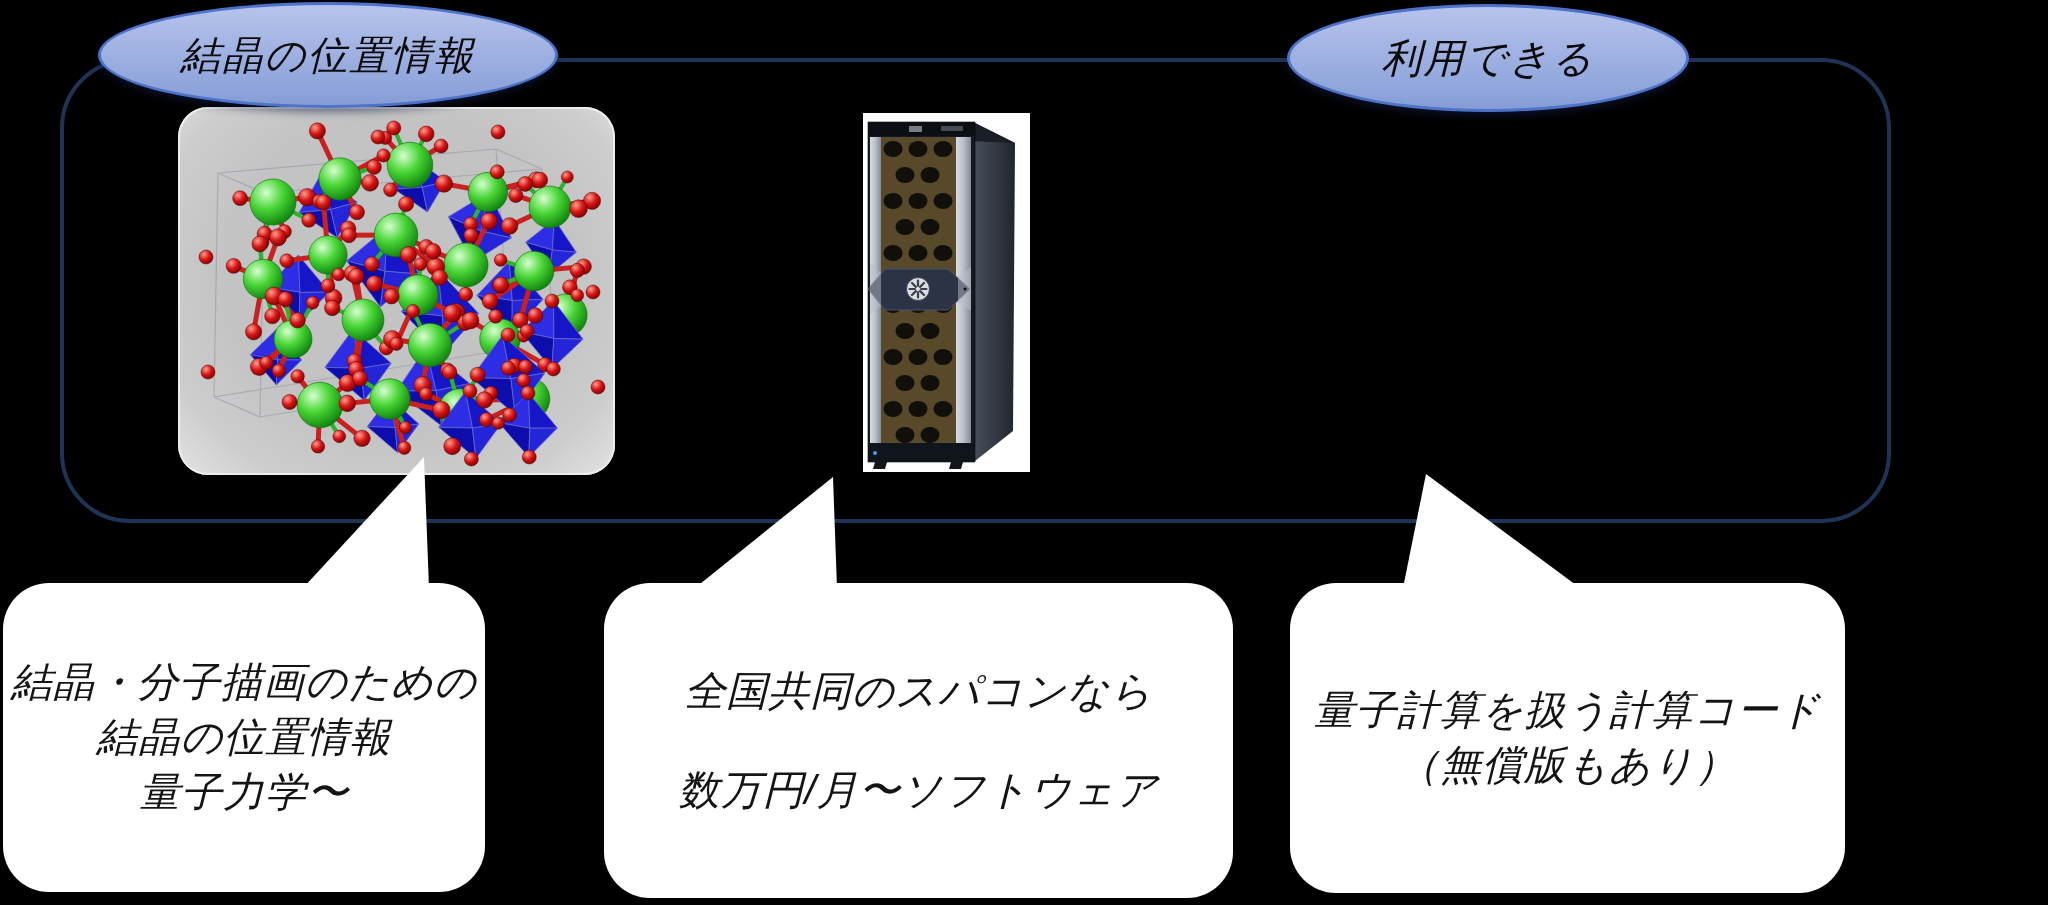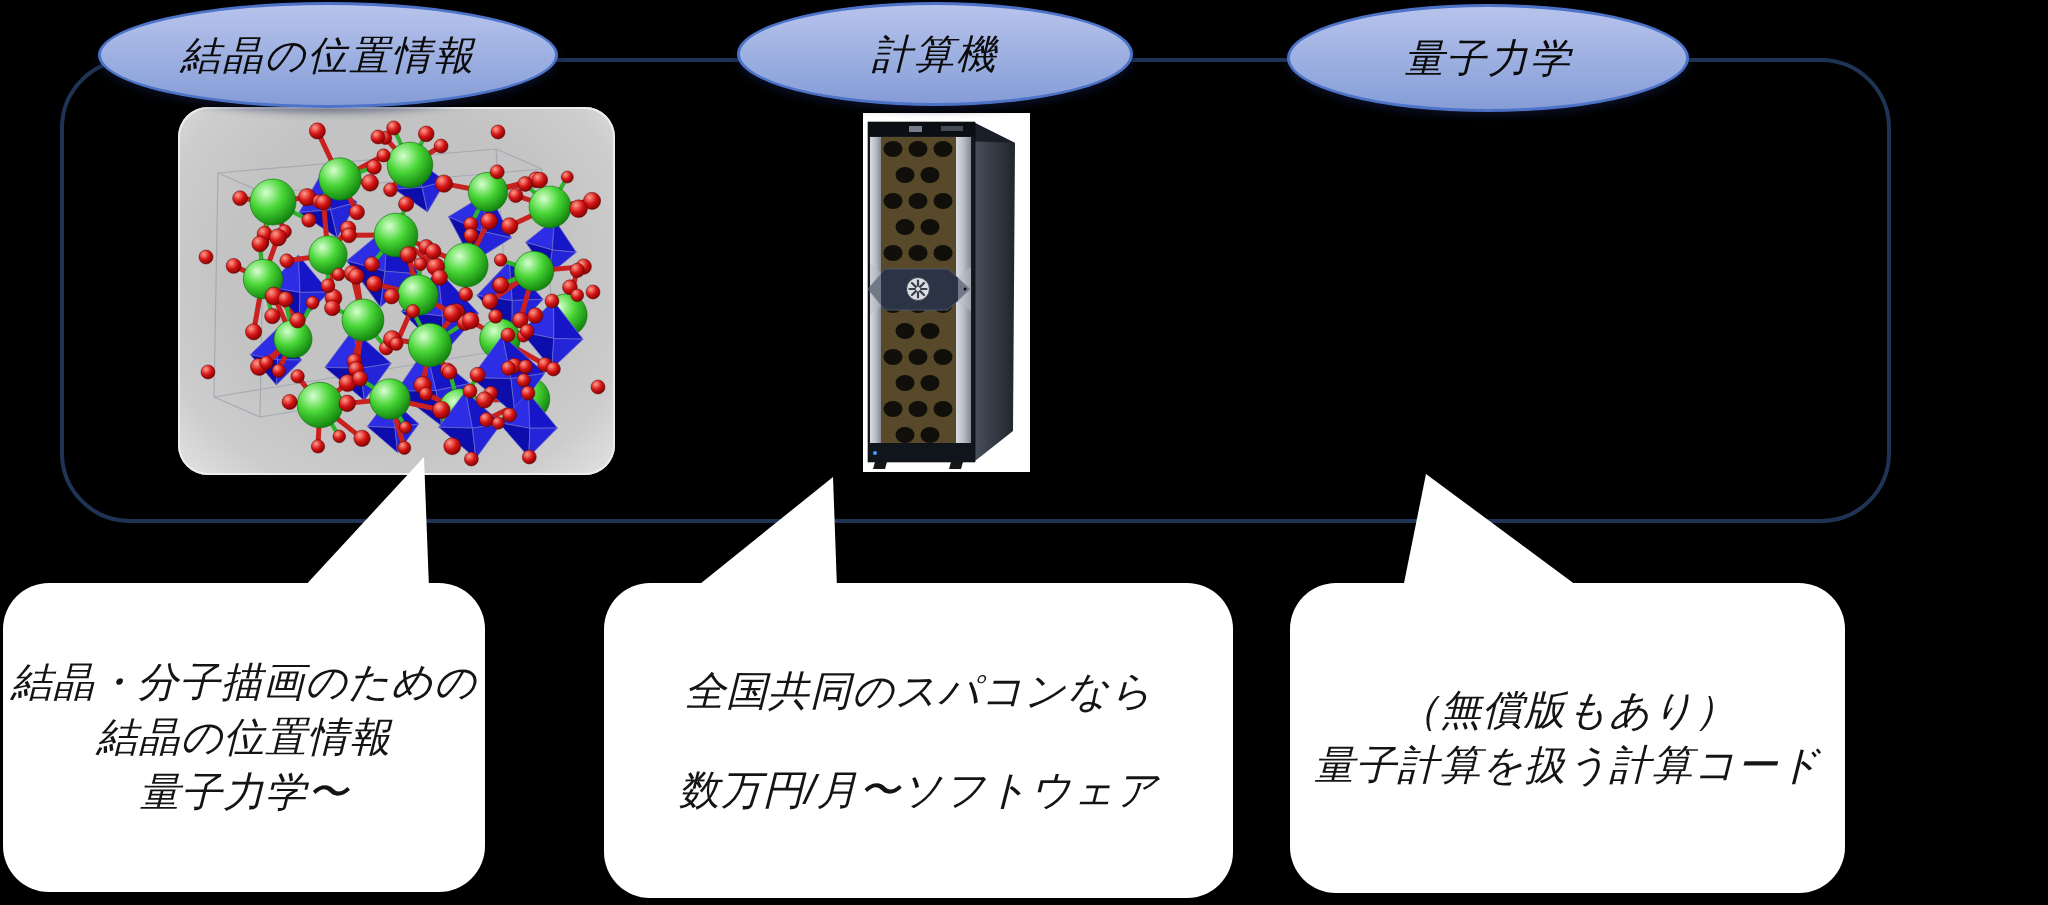--- a/index.html
+++ b/index.html
@@ -506,40 +506,37 @@
         <rect x="5" y="330" width="107" height="19" fill="#10141b"></rect>
         <circle cx="12" cy="340" r="2" fill="#3da0ff"></circle>
         <polygon points="12,349 24,349 22,356 10,356" fill="#15161a"></polygon>
         <polygon points="88,349 100,349 98,356 86,356" fill="#15161a"></polygon>
       </svg>
   </div>
 
   <div class="ellipse" id="ellipse-1">
     <span>結晶の位置情報</span>
   </div>
-  <div class="ellipse" id="ellipse-2">
-    <span>計算機</span>
-  </div>
   <div class="ellipse" id="ellipse-3">
-    <span>量子力学</span>
+    <span>利用できる</span>
   </div>
 
   <svg class="tails">
     <polygon points="303,588 424,457 429,588" fill="#ffffff"></polygon>
     <polygon points="695,588 833,477 837,588" fill="#ffffff"></polygon>
     <polygon points="1403,588 1426,474 1580,588" fill="#ffffff"></polygon>
   </svg>
 
   <div class="bubble" id="bubble-1">
     <span>結晶・分子描画のための</span>
     <span>結晶の位置情報</span>
     <span>量子力学〜</span>
   </div>
   <div class="bubble" id="bubble-2">
     <span>全国共同のスパコンなら</span>
     <span>数万円/月〜ソフトウェア</span>
   </div>
   <div class="bubble" id="bubble-3">
+    <span>量子計算を扱う計算コード</span>
     <span>（無償版もあり）</span>
-    <span>量子計算を扱う計算コード</span>
   </div>
 
 </div>
 
 </body></html>

